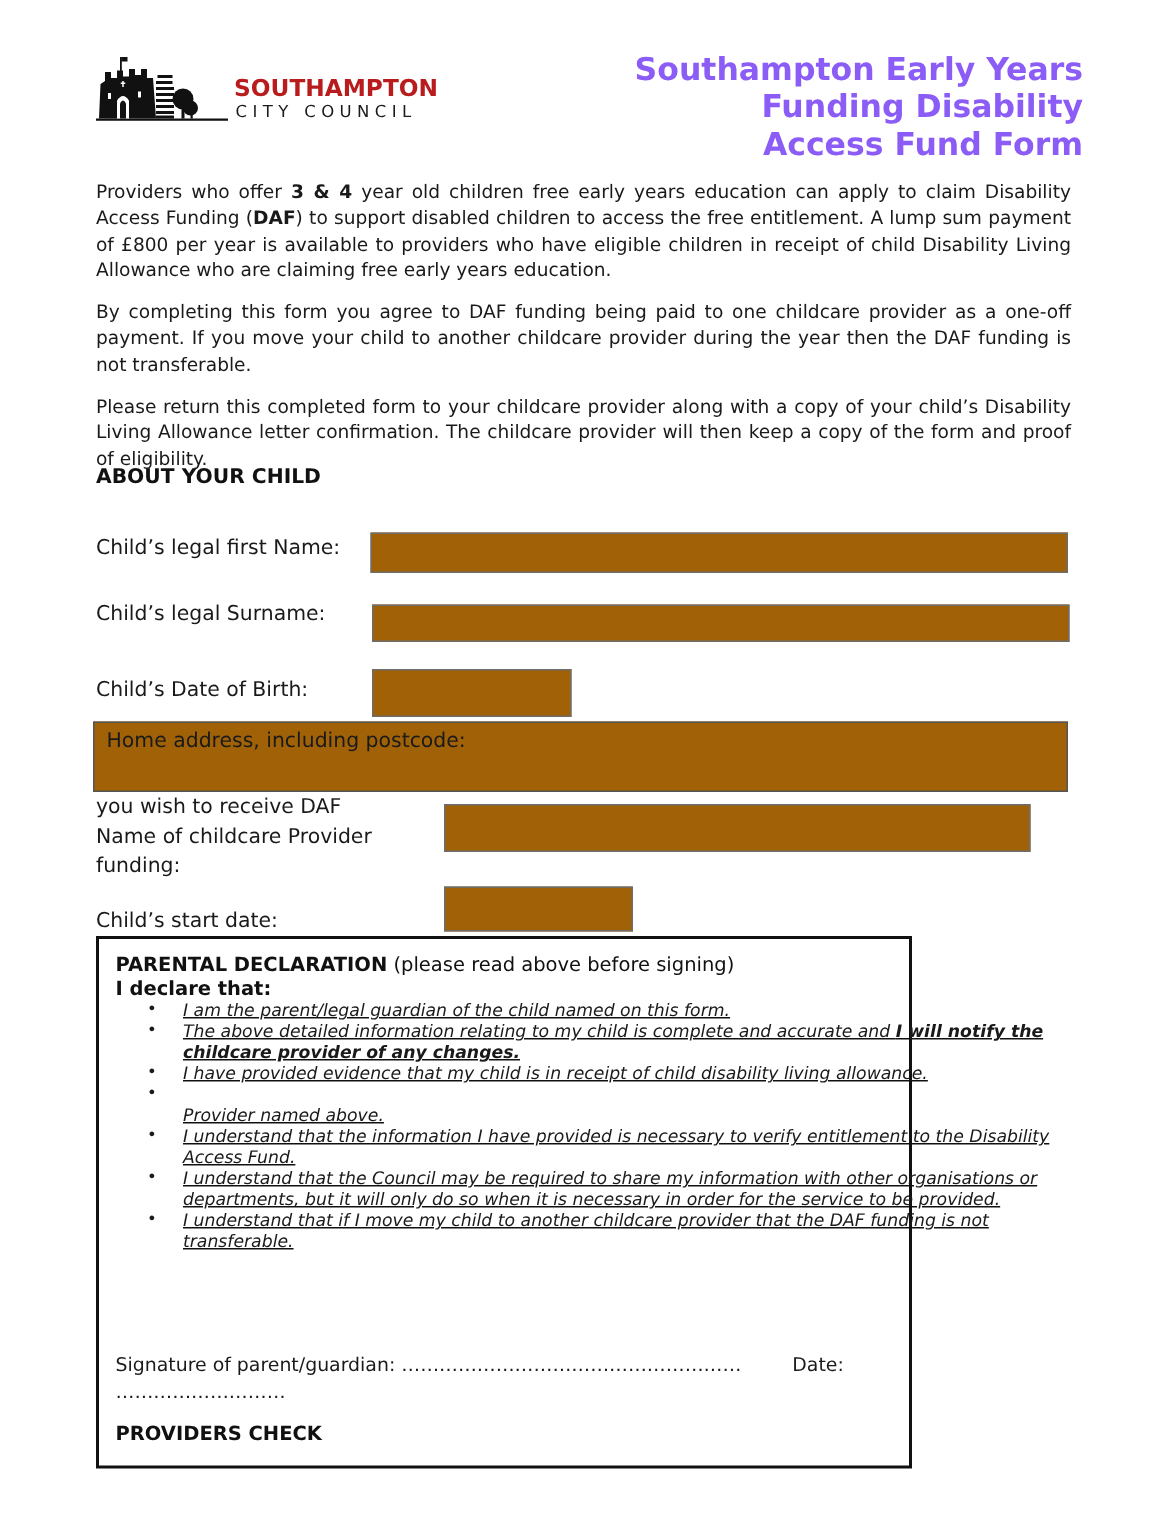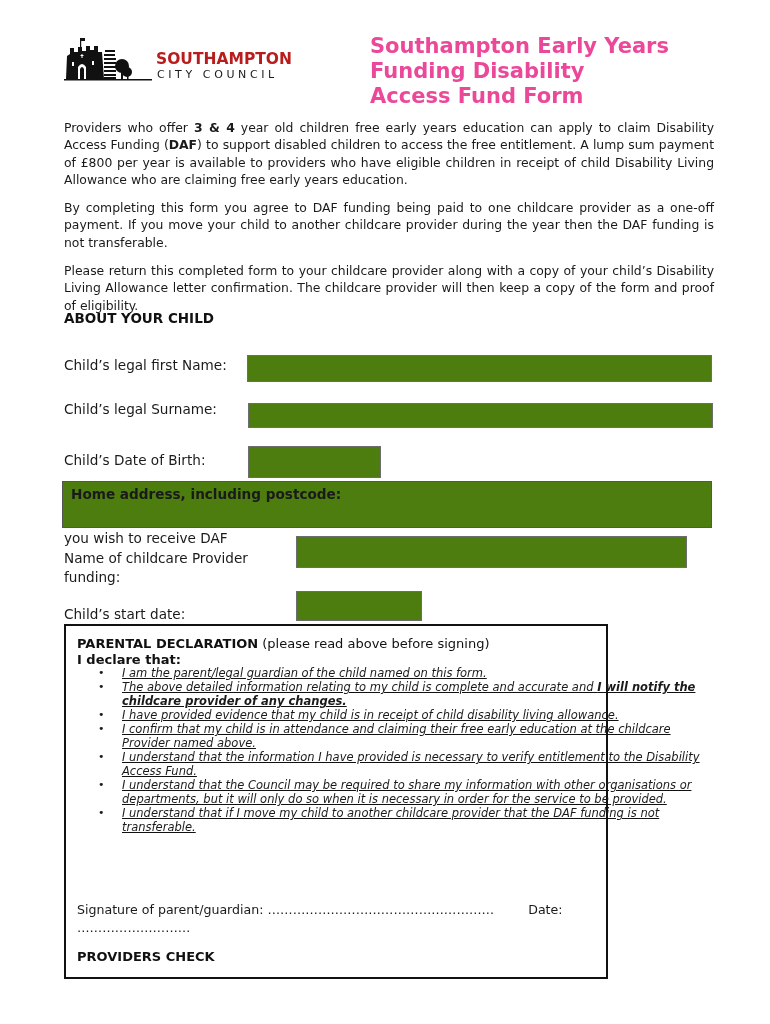--- a/index.html
+++ b/index.html
@@ -3,28 +3,28 @@
 <meta charset="utf-8">
 <style>
   html, body { margin:0; padding:0; background:#ffffff; }
   body { width:770px; height:1024px; position:relative; overflow:hidden;
          font-family:"DejaVu Sans", sans-serif; color:#111; }
   .abs { position:absolute; }
   .logo { left:64px; top:34px; width:222px; height:50px; }
   .logo-name { left:156px; top:50px; font-family:"DejaVu Sans", sans-serif; font-weight:bold;
                font-size:15.5px; letter-spacing:0px; color:#b91c1c; }
   .logo-sub { left:157px; top:68px; font-size:11px; letter-spacing:3.6px; color:#1a1a1a; }
-  .title { left:370px; top:34px; width:352px; text-align:left; font-weight:bold;
-           font-size:21px; line-height:25px; color:#ec4899; }
+  .title { left:370px; top:34px; width:352px; text-align:right; font-weight:bold;
+           font-size:21px; line-height:25px; color:#8b5cf6; }
   .title div { white-space:nowrap; }
   .para { left:64px; width:650px; font-size:12.4px; line-height:17.4px; color:#1a1a1a; }
   .para p { margin:0; text-align:justify; }
   .heading { font-weight:bold; font-size:13.5px; left:64px; }
   .label { font-size:13.6px; color:#1a1a1a; white-space:nowrap; }
-  .field { position:absolute; border:1.5px solid #6d6d6d; background:#4d7c0f; box-sizing:border-box;font-weight:bold; }
+  .field { position:absolute; border:1.5px solid #6d6d6d; background:#a16207; box-sizing:border-box; }
   .decl { left:64px; top:624px; width:544px; height:355px; border:2.5px solid #111; box-sizing:border-box; }
   .decl-title { left:11px; top:10px; font-size:13px; white-space:nowrap; }
   .decl-title b { font-weight:bold; }
   .decl-sub { left:11px; top:26px; font-size:13px; font-weight:bold; }
   .decl ul { position:absolute; left:30px; top:40px; margin:0; padding:0; list-style:none; width:610px;text-decoration:underline; }
   .decl li { position:relative; padding-left:26px; font-style:italic; font-size:11.5px; line-height:14px; color:#1a1a1a; }
   .decl li::before { content:"\2022"; position:absolute; left:2px; top:0; font-style:normal; font-size:11px; }
   .decl li b { font-weight:bold; }
   .sig { left:11px; top:276px; font-size:12.6px; white-space:nowrap; color:#1a1a1a; }
   .sig2 { left:11px; top:294px; font-size:12.6px; white-space:nowrap; color:#1a1a1a; }
@@ -113,21 +113,21 @@
 <div class="abs label" style="left:64px;top:606px;">Child’s start date:</div>
 <div class="field" style="left:296px;top:591px;width:126px;height:30px;"><span></span></div>
 
 <div class="abs decl">
   <div class="abs decl-title"><b>PARENTAL DECLARATION</b><span> (please read above before signing)</span></div>
   <div class="abs decl-sub">I declare that:</div>
   <ul>
     <li><span>I am the parent/legal guardian of the child named on this form.</span></li>
     <li><span>The above detailed information relating to my child is complete and accurate and </span><b>I will notify the childcare provider of any changes.</b></li>
     <li><span>I have provided evidence that my child is in receipt of child disability living allowance.</span></li>
-    <li><span>I confirm that my child is in attendance and claiming their free early education at the childcare</span><br><span>Provider named above.</span></li>
+    <li><br><span>Provider named above.</span></li>
     <li><span>I understand that the information I have provided is necessary to verify entitlement to the Disability Access Fund.</span></li>
     <li><span>I understand that the Council may be required to share my information with other organisations or departments, but it will only do so when it is necessary in order for the service to be provided.</span></li>
     <li><span>I understand that if I move my child to another childcare provider that the DAF funding is not</span><br><span>transferable.</span></li>
   </ul>
   <div class="abs sig"><span>Signature of parent/guardian: ………………………………………………</span><span style="display:inline-block;width:34px;"></span><span>Date:</span></div>
   <div class="abs sig2">………………………</div>
   <div class="abs prov">PROVIDERS CHECK</div>
 </div>
 
 </body></html>

